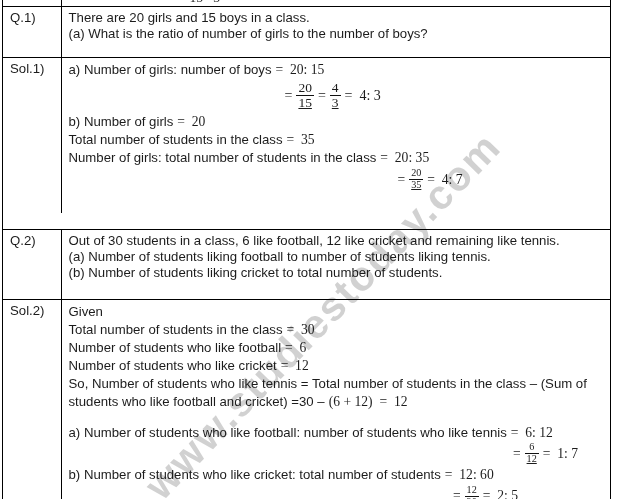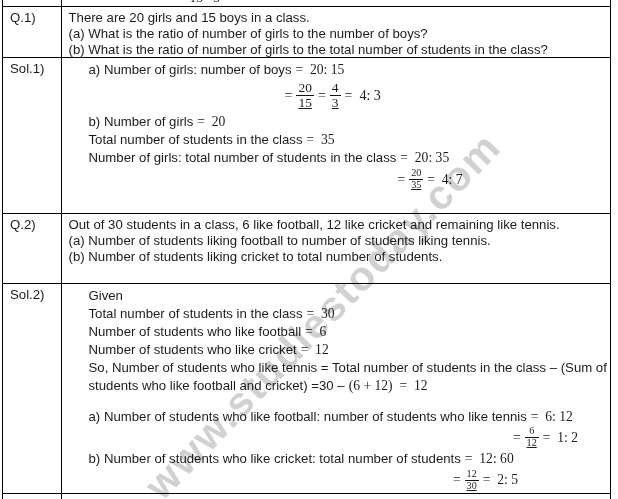--- a/index.html
+++ b/index.html
@@ -18,34 +18,34 @@
     transform:translate(-50%,-50%) rotate(-46deg);
     font-size:41px;font-weight:600;letter-spacing:2px;white-space:nowrap;
     color:rgba(158,158,158,0.48);
     font-family:"Liberation Sans", sans-serif;
   }
   .row{display:flex;position:relative;z-index:1;box-sizing:border-box;background:transparent;}
   .row.bt{border-top:1.6px solid #000;}
   .row-top{height:6px;}
   .row-q1{height:51px;}
   .row-sol1{height:156px;}
-  .row-q2{height:70px;}
+  .row-q2{height:70px;margin-top:16px;}
   .row-sol2{height:210px;}
   .row-bottom{flex:none;height:10px;}
   .cell{box-sizing:border-box;}
   .cell.label{
     width:58.5px;flex:none;border-right:1.6px solid #000;
     padding:3px 4px 0 7px;font-size:13.2px;
   }
   .cell.content{
     flex:1;padding:2.5px 0 0 7px;overflow:hidden;position:relative;
   }
   .row-top .cell{padding:0;}
   .tline{white-space:nowrap;font-size:13.2px;line-height:16.2px;}
-  .row-sol1 .tline,.row-sol2 .tline{line-height:18px;margin-left:20px;}
+  .row-sol1 .tline,.row-sol2 .tline{line-height:18px;}
   .math{
     font-family:"Liberation Serif", serif;font-size:13.6px;
     white-space:pre;margin-left:4px;
   }
   .frac{
     display:inline-block;text-align:center;vertical-align:middle;
     font-family:"Liberation Serif", serif;line-height:1.06;
   }
   .frac .num{display:block;border-bottom:1.2px solid #111;padding:0 2px;}
   .frac .den{display:block;padding:0 2px;text-decoration:underline;}
@@ -82,21 +82,20 @@
     </div>
   </div>
 
   <div class="row row-q1 bt">
     <div class="cell label">
       <span>Q.1)</span>
     </div>
     <div class="cell content">
       <div class="tline">There are 20 girls and 15 boys in a class.</div>
       <div class="tline">(a) What is the ratio of number of girls to the number of boys?</div>
-      <div class="tline">(b) What is the ratio of number of girls to the total number of students in the class?</div>
     </div>
   </div>
 
   <div class="row row-sol1 bt">
     <div class="cell label">
       <span>Sol.1)</span>
     </div>
     <div class="cell content">
       <div class="tline"><span>a) Number of girls: number of boys</span><span class="math">=  20: 15</span></div>
       <div class="formula formula-big">
@@ -149,21 +148,21 @@
       <div class="tline">So, Number of students who like tennis = Total number of students in the class – (Sum of</div>
       <div class="tline"><span>students who like football and cricket) =30 –</span><span class="math">(6 + 12)  =  12</span></div>
       <div class="blank-line"></div>
       <div class="tline"><span>a) Number of students who like football: number of students who like tennis</span><span class="math">=  6: 12</span></div>
       <div class="formula formula-sm f-right f-sol2a">
         <span class="eq">=</span>
         <span class="frac">
             <span class="num">6</span>
             <span class="den">12</span>
           </span>
-        <span class="eq">=  1: 2</span>
+        <span class="eq">=  1: 7</span>
       </div>
       <div class="tline"><span>b) Number of students who like cricket: total number of students</span><span class="math">=  12: 60</span></div>
       <div class="formula formula-sm f-right f-sol2b">
         <span class="eq">=</span>
         <span class="frac">
             <span class="num">12</span>
             <span class="den">30</span>
           </span>
         <span class="eq">=  2: 5</span>
       </div>

